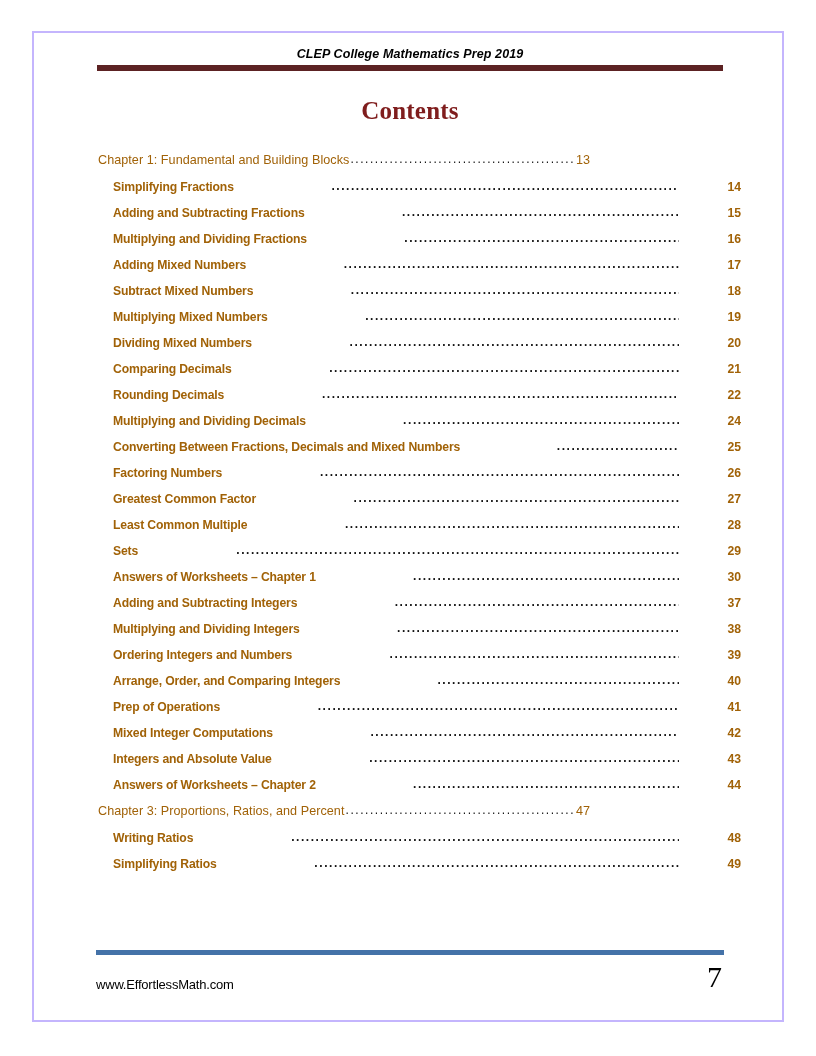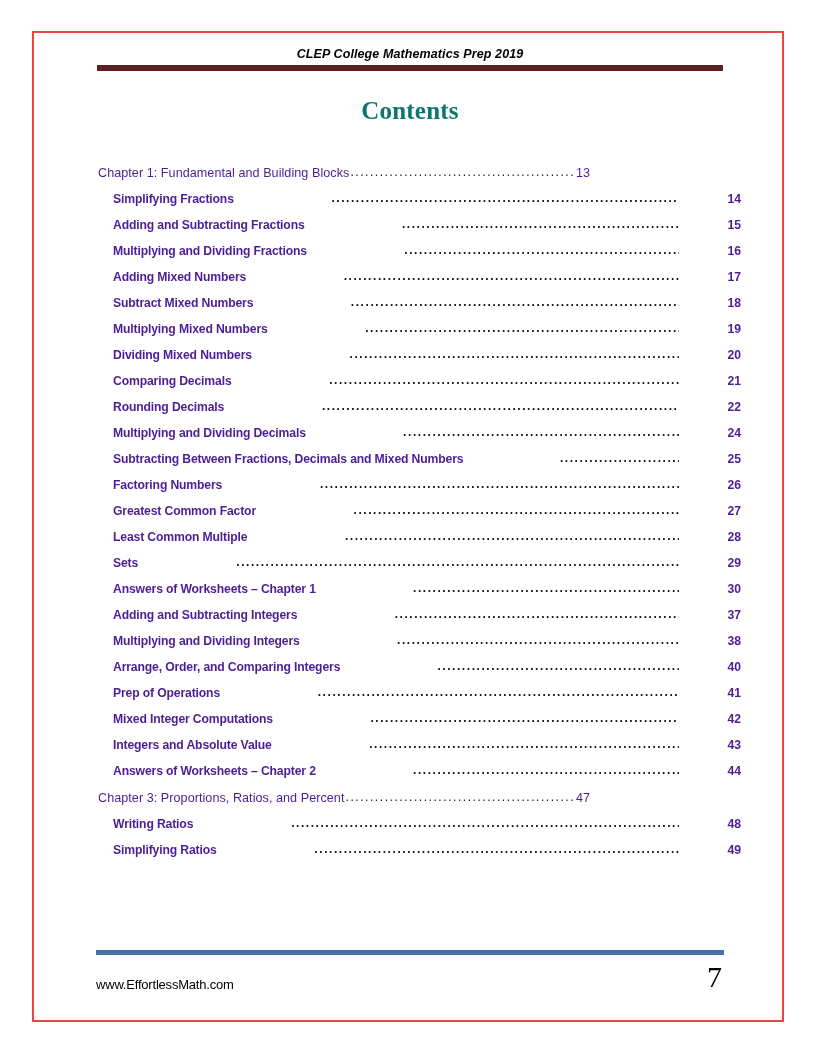--- a/index.html
+++ b/index.html
@@ -15,21 +15,21 @@
     overflow: hidden;
   }
 
   
   #page-sheet {
     position: absolute;
     left: 32px;
     top: 31px;
     width: 752px;
     height: 991px;
-    border: 2px solid #ef4444;
+    border: 2px solid #c4b5fd;
     box-sizing: border-box;
     background: #ffffff;
   }
 
   #page-inner {
     position: absolute;
     left: 62px;   
     top: 14px;
     width: 628px; 
   }
@@ -51,35 +51,35 @@
     margin-left: 1px;
     width: 626px;
   }
 
   
   #contents-title {
     text-align: center;
     font-family: "Liberation Serif", serif;
     font-size: 25px;
     font-weight: bold;
-    color: #0f766e;
+    color: #7f1d1d;
     margin-top: 26px;
     margin-bottom: 0;
     letter-spacing: 0.2px;
   }
 
   
   #toc {
     margin-top: 28px;
   }
 
   .toc-row {
     display: flex;
-    align-items: flex-end;
-    color: #4c1d95;
+    align-items: flex-start;
+    color: #a16207;
     white-space: nowrap;
   }
 
   .toc-row.chapter {
     font-size: 12.6px;
     font-weight: normal;
     height: 27px;
     padding-left: 2px;
     width: 492px;      
   }
@@ -225,21 +225,21 @@
           <span class="toc-dots"></span>
           <span class="toc-page">22</span>
         </div>
         <div class="toc-row entry">
           <span class="toc-label">Multiplying and Dividing Decimals</span>
           <span class="gap"></span>
           <span class="toc-dots"></span>
           <span class="toc-page">24</span>
         </div>
         <div class="toc-row entry">
-          <span class="toc-label">Subtracting Between Fractions, Decimals and Mixed Numbers</span>
+          <span class="toc-label">Converting Between Fractions, Decimals and Mixed Numbers</span>
           <span class="gap"></span>
           <span class="toc-dots"></span>
           <span class="toc-page">25</span>
         </div>
         <div class="toc-row entry">
           <span class="toc-label">Factoring Numbers</span>
           <span class="gap"></span>
           <span class="toc-dots"></span>
           <span class="toc-page">26</span>
         </div>
@@ -271,20 +271,26 @@
           <span class="toc-label">Adding and Subtracting Integers</span>
           <span class="gap"></span>
           <span class="toc-dots"></span>
           <span class="toc-page">37</span>
         </div>
         <div class="toc-row entry">
           <span class="toc-label">Multiplying and Dividing Integers</span>
           <span class="gap"></span>
           <span class="toc-dots"></span>
           <span class="toc-page">38</span>
+        </div>
+        <div class="toc-row entry">
+          <span class="toc-label">Ordering Integers and Numbers</span>
+          <span class="gap"></span>
+          <span class="toc-dots"></span>
+          <span class="toc-page">39</span>
         </div>
         <div class="toc-row entry">
           <span class="toc-label">Arrange, Order, and Comparing Integers</span>
           <span class="gap"></span>
           <span class="toc-dots"></span>
           <span class="toc-page">40</span>
         </div>
         <div class="toc-row entry">
           <span class="toc-label">Prep of Operations</span>
           <span class="gap"></span>

